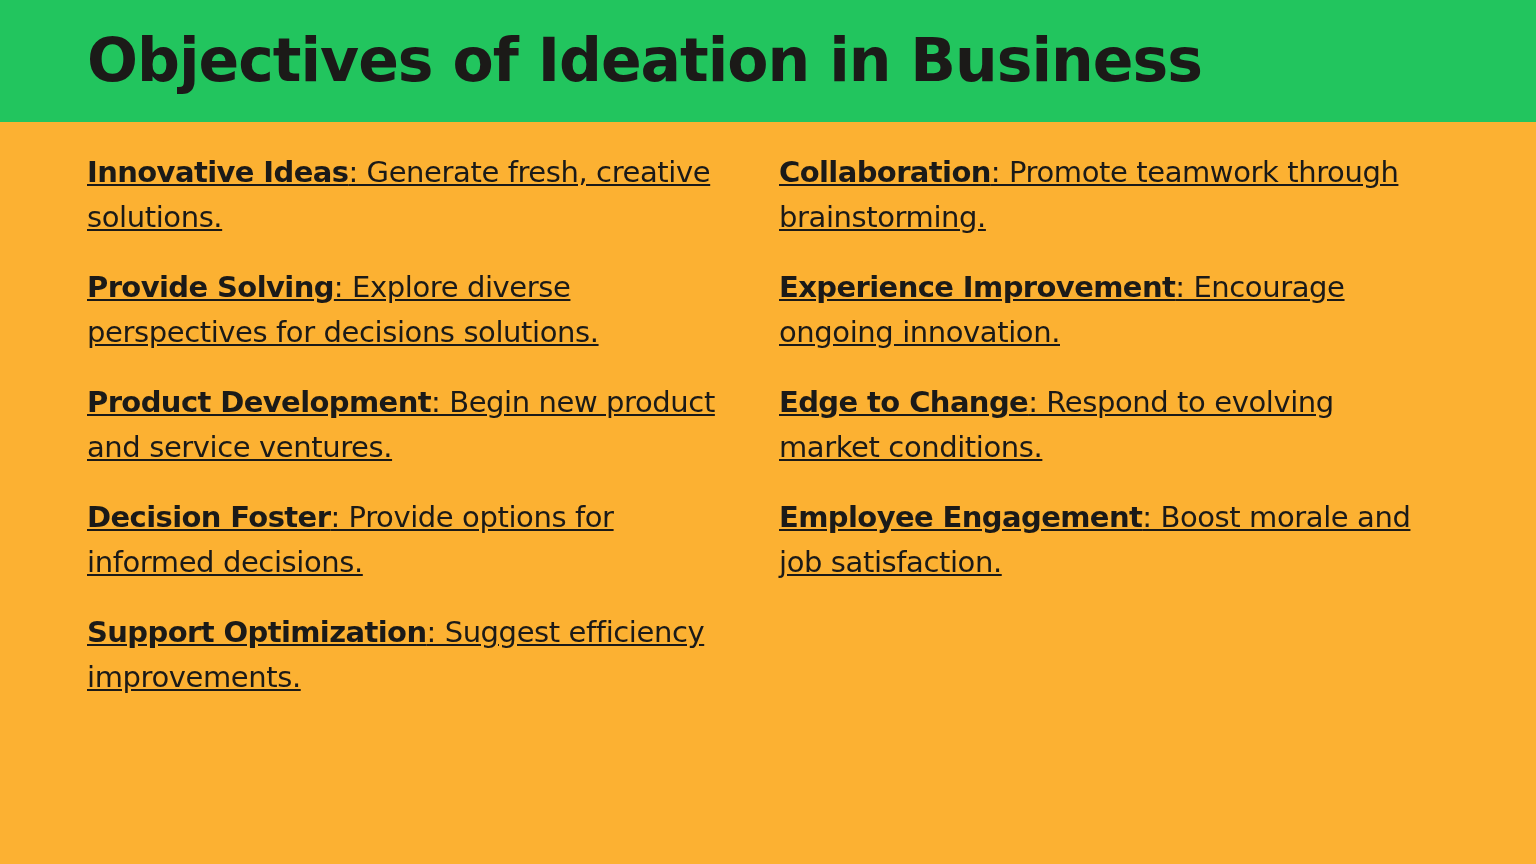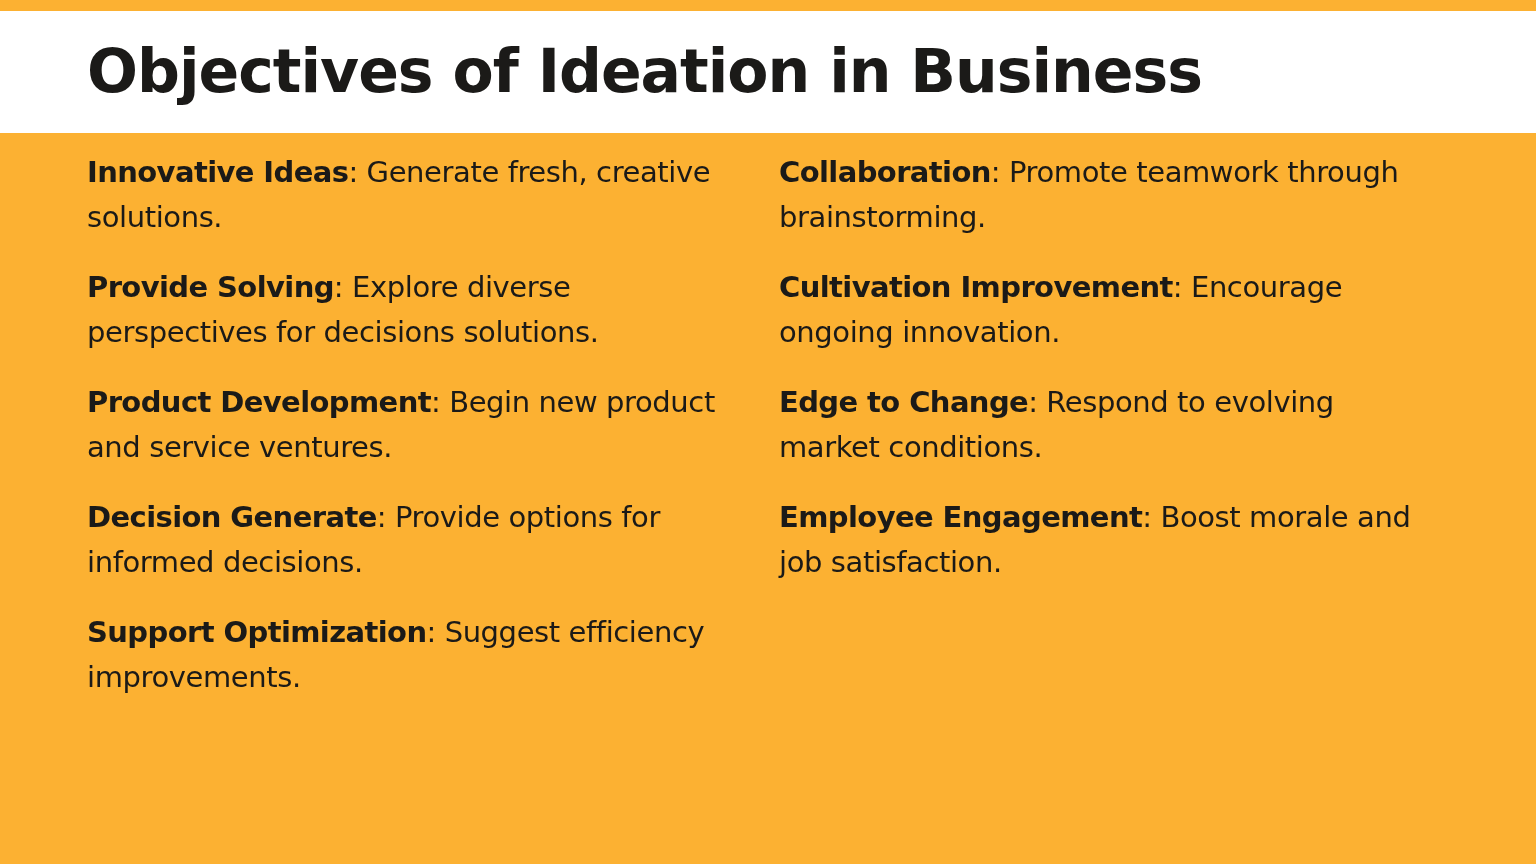--- a/index.html
+++ b/index.html
@@ -4,56 +4,57 @@
   <style>
     html, body { margin: 0; padding: 0; }
     body {
       width: 1536px; height: 864px; overflow: hidden;
       background: #FCB132;
       font-family: "DejaVu Sans", "Liberation Sans", sans-serif;
       color: #1b1a18;
       position: relative;
     }
     .header {
-      position: absolute; left: 0; top: 11px; width: 1536px; height: 122px;
-      background: #ffffff;
+      position: absolute; left: 0; top: 0; width: 1536px; height: 122px;
+      background: #22c55e;
     }
     .title {
       position: absolute; left: 87px; top: 22px;
       margin: 0;
       font-size: 60px; font-weight: bold; letter-spacing: -1px;
       line-height: 76px; white-space: nowrap;
       color: #1b1a18;
     }
     .column {
       position: absolute; top: 150px; width: 640px;
     }
     .col-left { left: 87px; }
     .col-right { left: 779px; }
     .item {
       height: 115px;
       font-size: 29px; line-height: 44.5px;
       letter-spacing: -0.4px;
+      text-decoration: underline;
     }
     .item .term { font-weight: bold; letter-spacing: -0.6px; }
     .item .desc { font-weight: normal; }
   </style>
 </head>
 <body>
 
 <div class="header">
   <h1 class="title">Objectives of Ideation in Business</h1>
 </div>
 
 <div class="column col-left">
   <div class="item"><span class="term">Innovative Ideas</span><span class="desc">: Generate fresh, creative solutions.</span></div>
   <div class="item"><span class="term">Provide Solving</span><span class="desc">: Explore diverse perspectives for decisions solutions.</span></div>
   <div class="item"><span class="term">Product Development</span><span class="desc">: Begin new product and service ventures.</span></div>
-  <div class="item"><span class="term">Decision Generate</span><span class="desc">: Provide options for informed decisions.</span></div>
+  <div class="item"><span class="term">Decision Foster</span><span class="desc">: Provide options for informed decisions.</span></div>
   <div class="item"><span class="term">Support Optimization</span><span class="desc">: Suggest efficiency improvements.</span></div>
 </div>
 
 <div class="column col-right">
   <div class="item"><span class="term">Collaboration</span><span class="desc">: Promote teamwork through brainstorming.</span></div>
-  <div class="item"><span class="term">Cultivation Improvement</span><span class="desc">: Encourage ongoing innovation.</span></div>
+  <div class="item"><span class="term">Experience Improvement</span><span class="desc">: Encourage ongoing innovation.</span></div>
   <div class="item"><span class="term">Edge to Change</span><span class="desc">: Respond to evolving market conditions.</span></div>
   <div class="item"><span class="term">Employee Engagement</span><span class="desc">: Boost morale and job satisfaction.</span></div>
 </div>
 
 </body></html>

